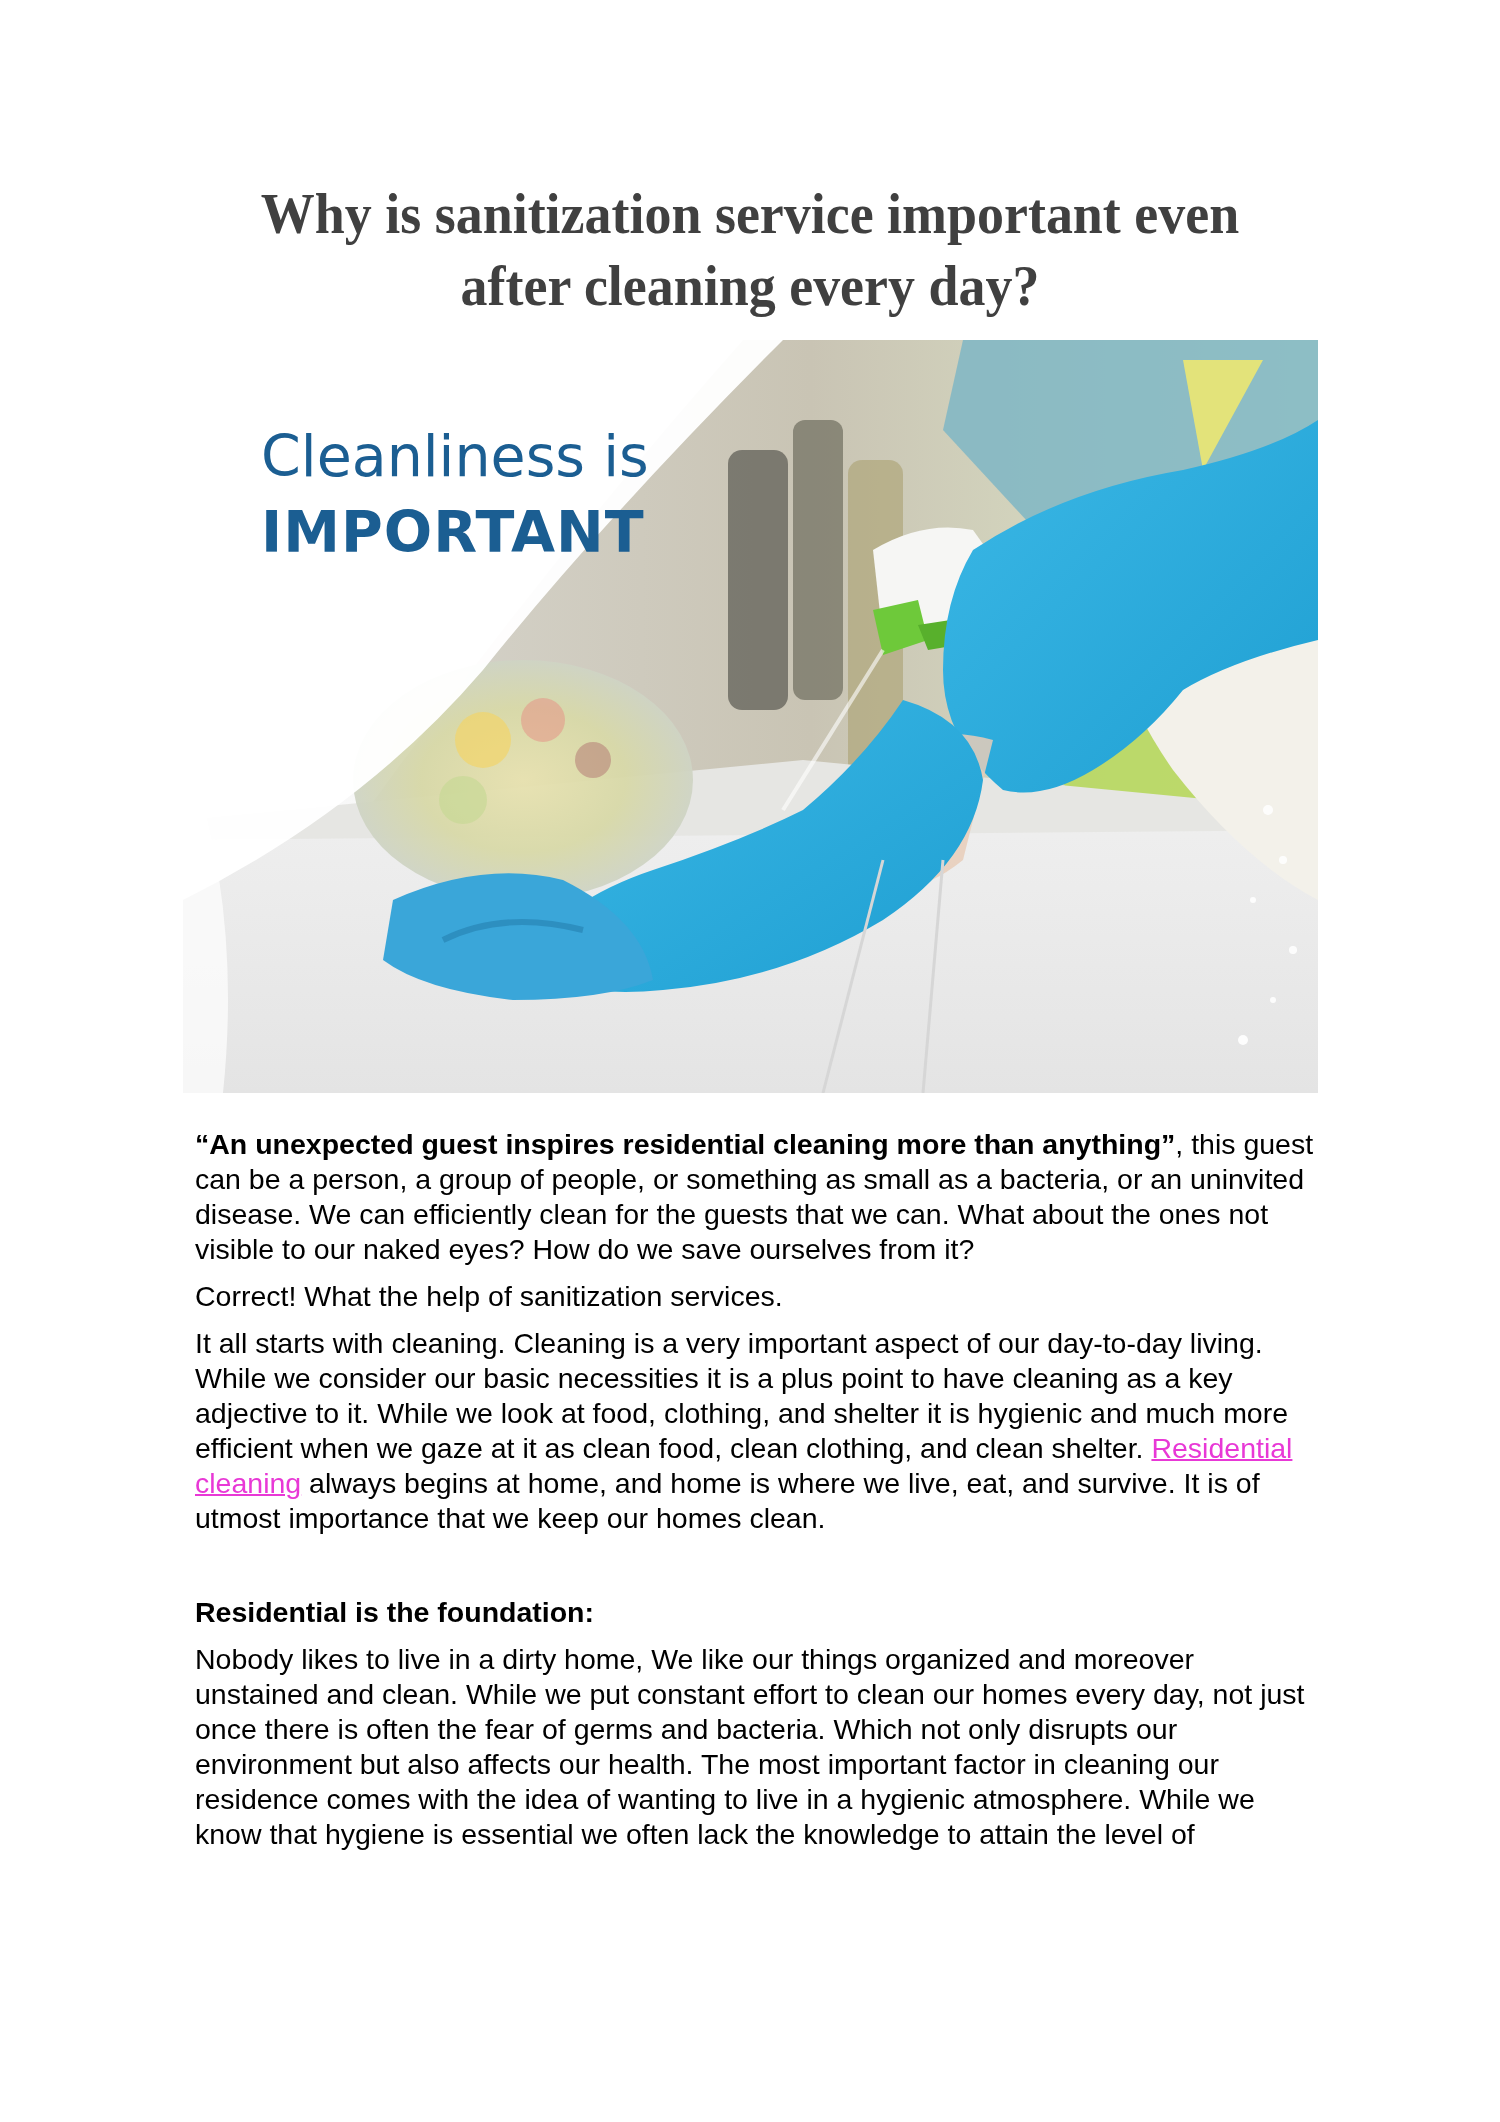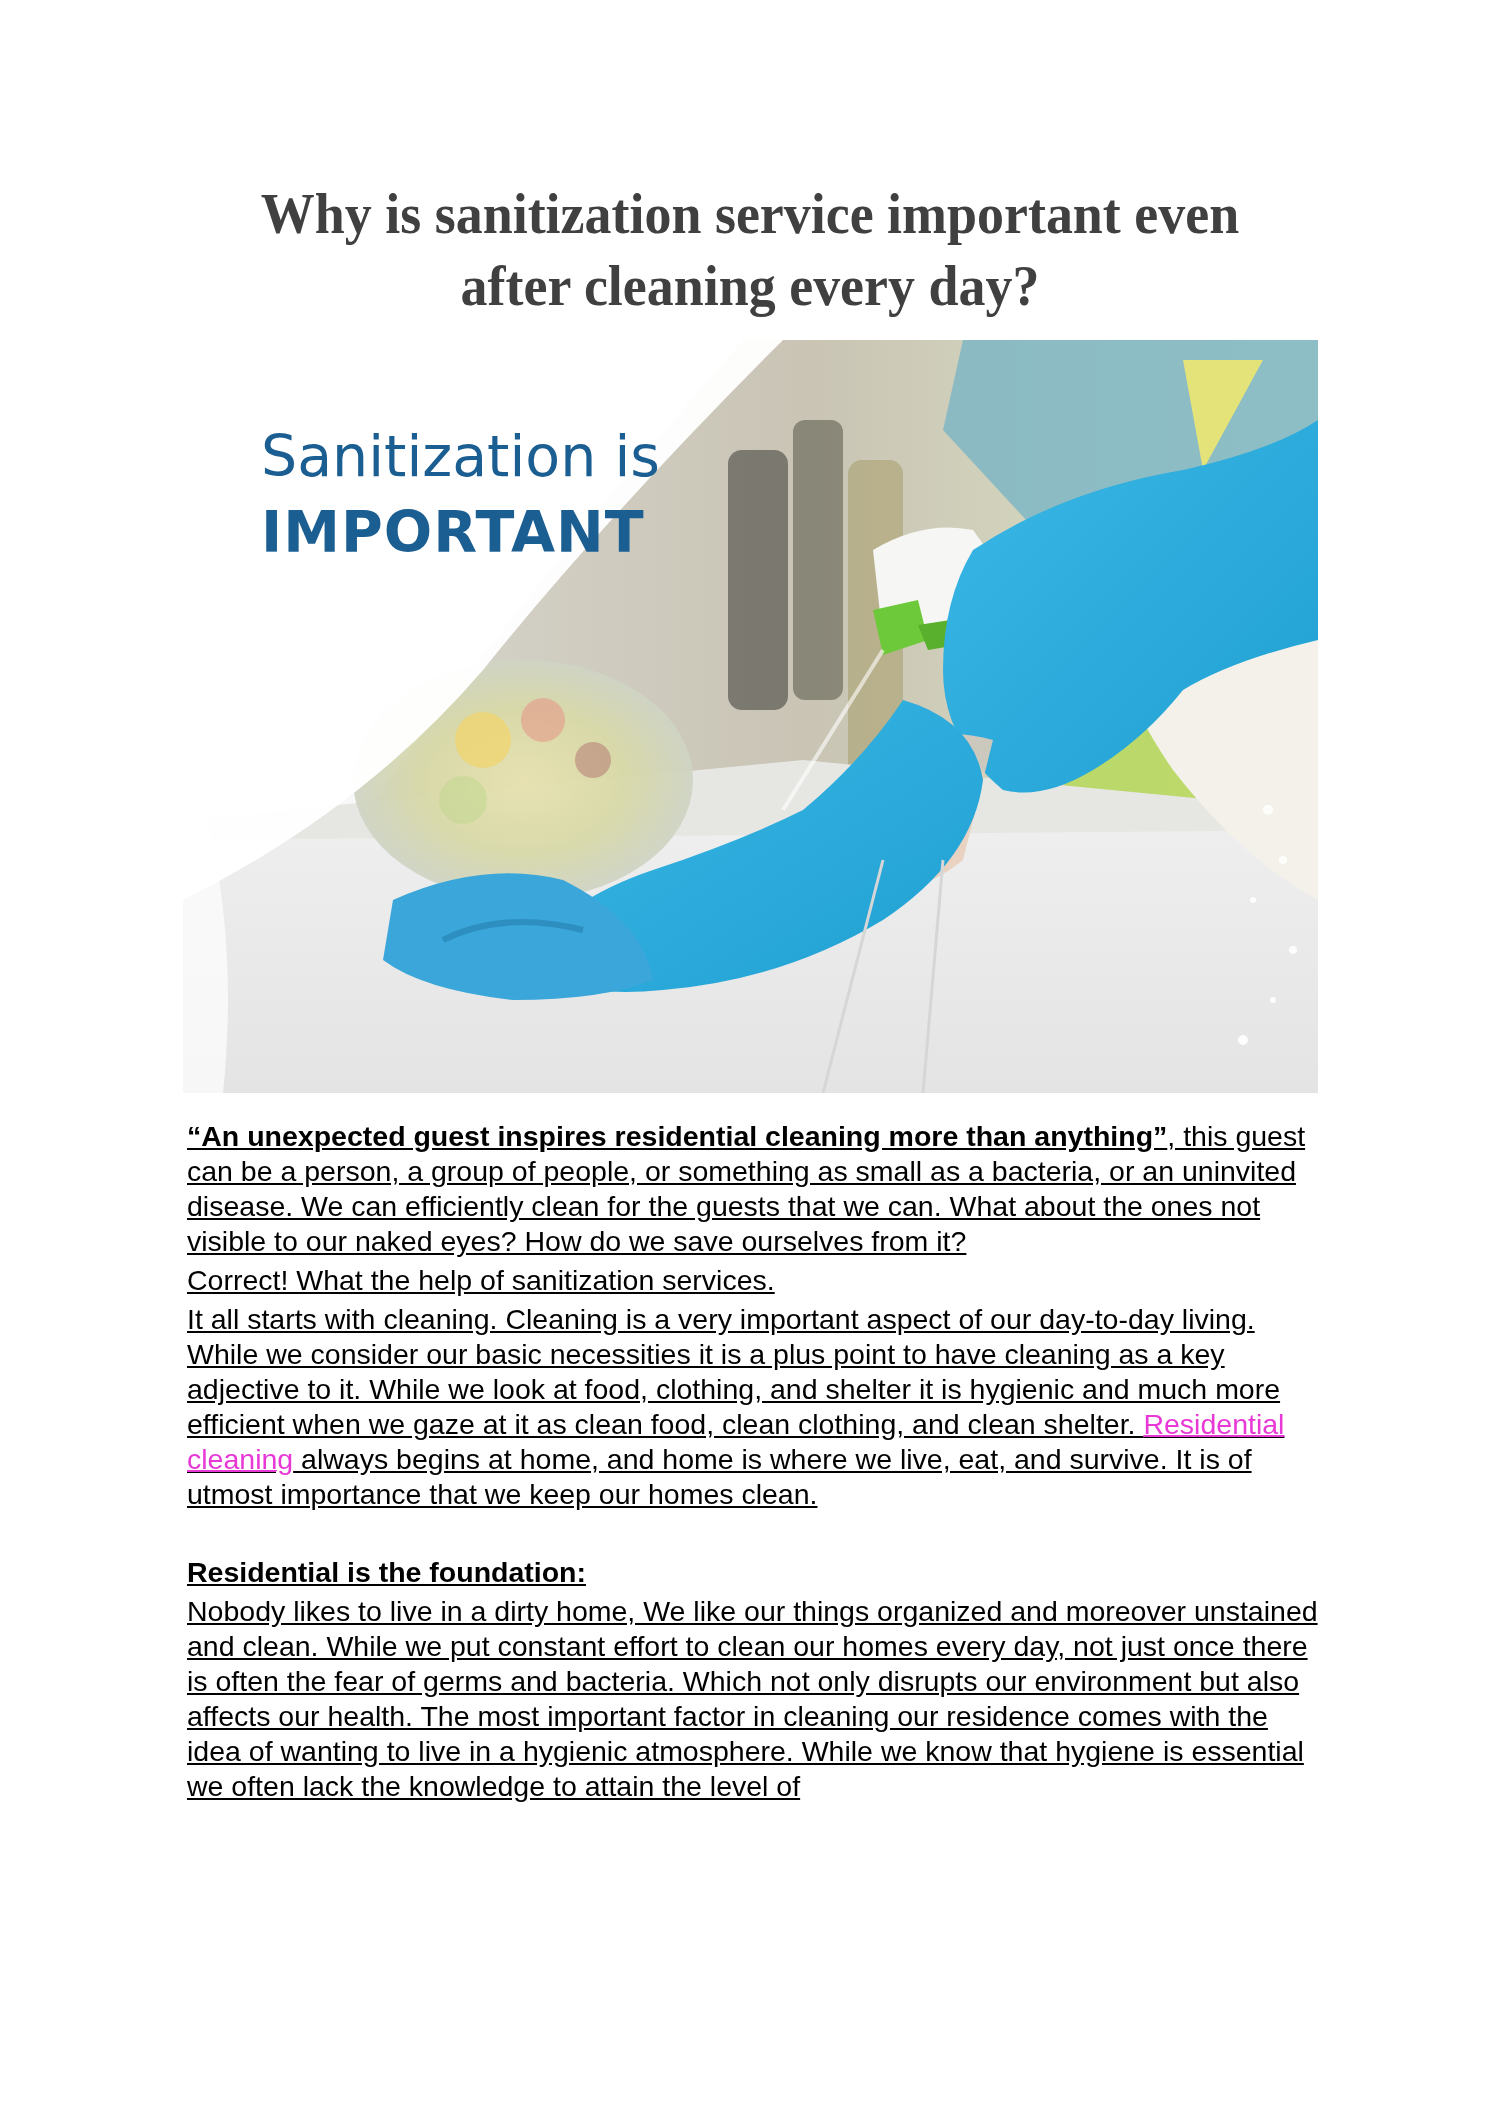--- a/index.html
+++ b/index.html
@@ -26,21 +26,21 @@
       font-size: 57px; line-height: 76px;
     }
     .hero-text .light { font-weight: normal; letter-spacing: 0px; }
     .hero-text .heavy { font-weight: bold; letter-spacing: 1px; }
 
     .body {
       position: absolute; left: 183px; top: 1115px; width: 1145px;
       font-family: "Liberation Sans", "DejaVu Sans", sans-serif;
       font-size: 28.5px; line-height: 35px; color: #000;
     }
-    .body p { margin: 4px; text-decoration: underline; }
+    .body p { margin: 12px; }
     .body .gap { height: 35px; }
     .body b { font-weight: bold; }
     .link { color: #e838d6; text-decoration: underline; text-decoration-thickness: 2px; }
   </style>
 </head>
 <body>
 
 <div class="page">
 
   <h1 class="title">
@@ -121,21 +121,21 @@
       <g fill="#ffffff" opacity="0.9">
         <circle cx="1085" cy="470" r="5"></circle>
           <circle cx="1100" cy="520" r="4"></circle>
         <circle cx="1070" cy="560" r="3"></circle>
           <circle cx="1110" cy="610" r="4"></circle>
         <circle cx="1090" cy="660" r="3"></circle>
           <circle cx="1060" cy="700" r="5"></circle>
       </g>
     </svg>
     <div class="hero-text">
-      <div class="light">Sanitization is</div>
+      <div class="light">Cleanliness is</div>
       <div class="heavy">IMPORTANT</div>
     </div>
   </div>
 
   <div class="body">
     <p><b>“An unexpected guest inspires residential cleaning more than anything”</b><span>, this guest can be a person, a group of people, or something as small as a bacteria, or an uninvited disease. We can efficiently clean for the guests that we can. What about the ones not visible to our naked eyes? How do we save ourselves from it?</span></p>
     <p>Correct! What the help of sanitization services.</p>
     <p><span>It all starts with cleaning. Cleaning is a very important aspect of our day-to-day living. While we consider our basic necessities it is a plus point to have cleaning as a key adjective to it. While we look at food, clothing, and shelter it is hygienic and much more efficient when we gaze at it as clean food, clean clothing, and clean shelter. </span><a class="link">Residential cleaning</a><span> always begins at home, and home is where we live, eat, and survive. It is of utmost importance that we keep our homes clean.</span></p>
     <div class="gap"></div>
     <p><b>Residential is the foundation:</b></p>

